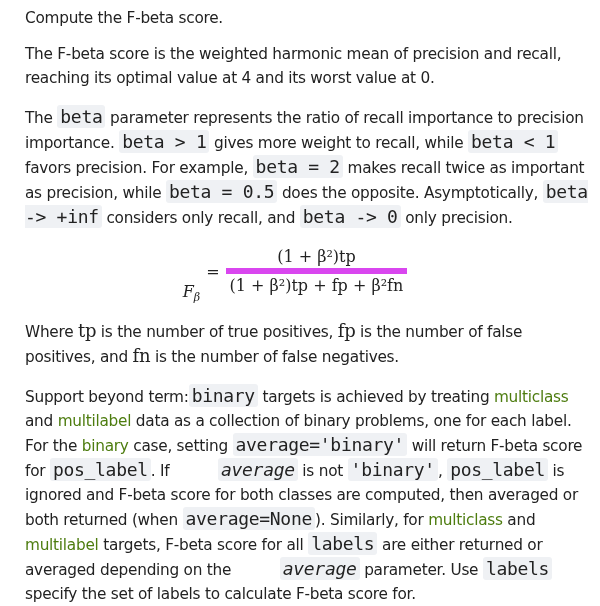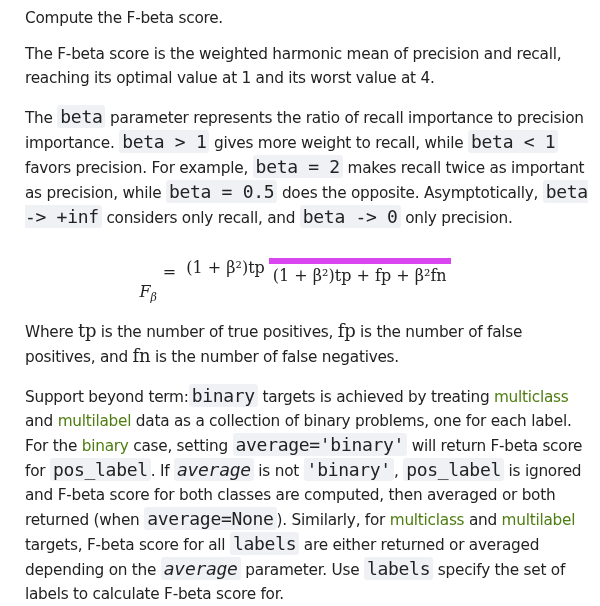--- a/index.html
+++ b/index.html
@@ -18,42 +18,42 @@
   p.first { margin-bottom:12px; }
   code {
     font-family:"DejaVu Sans Mono", monospace;
     font-size:18px;
     background:#eff1f4;
     border-radius:3px;
     padding:1px 3px;
     color:#222;
     letter-spacing:-0.3px;
   }
-  code.it { font-style:italic; }
+  code.it { font-style:italic;margin-left:44px; }
   a { color:#4d7c0f; text-decoration:none; }
   .serif { font-family:"DejaVu Serif", serif; font-size:18px; }
   .formula {
     display:flex; justify-content:center; align-items:center;
     margin:14px 0 22px 0; height:52px;
     font-family:"DejaVu Serif", serif; font-size:16px;
     padding-right:30px;
   }
   .lhs { font-style:italic; margin-right:6px;margin-top:44px; }
   .lhs sub { font-size:11px; }
-  .frac { display:inline-flex; }
+  .frac { display:inline-flex; flex-direction:column; align-items:center; }
   .num { padding:0 4px 2px 4px; }
   .den { border-top:6px solid #d946ef; padding:2px 4px 0 4px; }
 </style>
 </head>
 <body>
 
 <div class="doc">
   <p class="first">Compute the F-beta score.</p>
 
-  <p>The F-beta score is the weighted harmonic mean of precision and recall, reaching its optimal value at 1 and its worst value at 4.</p>
+  <p>The F-beta score is the weighted harmonic mean of precision and recall, reaching its optimal value at 4 and its worst value at 0.</p>
 
   <p><span>The </span><code>beta</code><span> parameter represents the ratio of recall importance to precision importance. </span><code>beta &gt; 1</code><span> gives more weight to recall, while </span><code>beta &lt; 1</code><span> favors precision. For example, </span><code>beta = 2</code><span> makes recall twice as important as precision, while </span><code>beta = 0.5</code><span> does the opposite. Asymptotically, </span><code>beta -&gt; +inf</code><span> considers only recall, and </span><code>beta -&gt; 0</code><span> only precision.</span></p>
 
 
   <div class="formula">
     <span class="lhs"><span>F</span><sub>β</sub></span>
     <span style="margin-right:6px;">=</span>
     <span class="frac">
       <span class="num">(1 + β²)tp</span>
       <span class="den">(1 + β²)tp + fp + β²fn</span>

